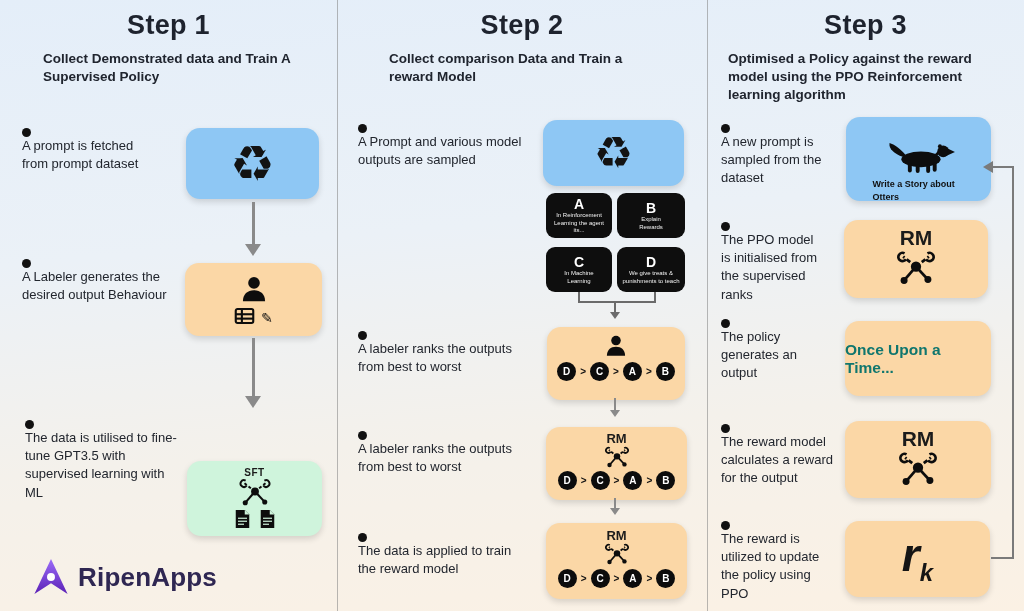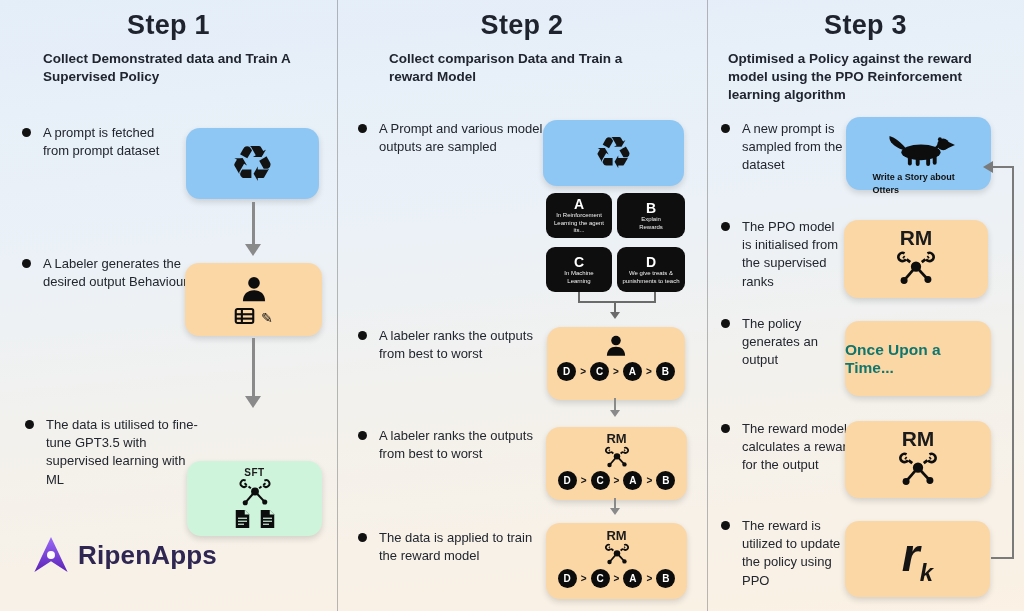--- a/index.html
+++ b/index.html
@@ -4,21 +4,21 @@
 <style>
   html,body{margin:0;padding:0;background:#ddd;}
   #canvas{
     position:relative;width:1024px;height:611px;overflow:hidden;
     font-family:"Liberation Sans",sans-serif;
     background:linear-gradient(175deg,#E4EEF9 0%,#EBF1F7 38%,#F4F1EB 68%,#FBF1E4 100%);
   }
   .divider{position:absolute;top:0;width:1px;height:611px;background:rgba(130,130,130,.55);}
   .col-title{position:absolute;font-size:27px;font-weight:700;color:#1E232E;text-align:center;letter-spacing:.3px;}
   .col-sub{position:absolute;font-size:13.5px;font-weight:700;color:#20252F;line-height:1.35;}
-  .bullet{position:absolute;display:flex;gap:12px;}
+  .bullet{position:absolute;display:flex;flex-direction:column;}
   .dot{flex:none;width:9px;height:9px;border-radius:50%;background:#111;margin-top:4px;}
   .btxt{font-size:13px;font-weight:500;color:#22262E;line-height:1.4;}
   .box{position:absolute;border-radius:14px;box-shadow:0 3px 6px rgba(0,0,0,.14);
        display:flex;flex-direction:column;align-items:center;justify-content:center;box-sizing:border-box;}
   .blue{background:#8EC7F4;}
   .orange{background:#FBD7A6;margin-top:6px;}
   .green{background:#CFF4DC;margin-top:48px;}
   .recycle{font-size:50px;line-height:1;color:#131313;font-family:"DejaVu Sans",sans-serif;}
   .recycle.sm{font-size:44px;}
   .icon{display:flex;align-items:center;justify-content:center;color:#0d0d0d;}
@@ -150,21 +150,21 @@
             <g stroke="#CFF4DC" stroke-width="1.6">
                 <line x1="4" y1="11" x2="16" y2="11"></line>
                 <line x1="4" y1="15" x2="16" y2="15"></line>
                 <line x1="4" y1="19" x2="12" y2="19"></line>
               </g>
           </svg>
         </span>
       </span>
     </div>
 
-    <div class="logo" style="left:33px;top:535px">
+    <div class="logo" style="left:33px;top:557px">
       <span class="icon">
         <svg width="36" height="40" viewBox="0 0 38 40">
           <defs>
             <linearGradient id="pg" x1="0" y1="0" x2="0" y2="1">
               <stop offset="0" stop-color="#9B6CF8"></stop>
                 <stop offset="1" stop-color="#5B21B6"></stop>
             </linearGradient>
           </defs>
           <path d="M19,1 L36.5,38 L19,26.5 L1.5,38 Z" fill="url(#pg)"></path>
           <circle cx="19" cy="20" r="4.2" fill="#ffffff"></circle>
@@ -309,21 +309,21 @@
   </section>
 
   <section>
     <div class="col-title" style="left:707px;top:10px;width:317px">Step 3</div>
     <div class="col-sub" style="left:728px;top:50px;width:275px">Optimised a Policy against the reward model using the PPO Reinforcement learning algorithm</div>
 
     <div class="bullet" style="left:721px;top:120px;width:132px">
       <span class="dot"></span>
       <span class="btxt" style="width:110px">A new prompt is sampled from the dataset</span>
     </div>
-    <div class="box blue" style="left:846px;top:117px;width:145px;height:73px;justify-content:center;padding-top:24px">
+    <div class="box blue" style="left:846px;top:117px;width:145px;height:84px;justify-content:space-between;padding-top:24px">
       <span class="icon">
         <svg width="74" height="34" viewBox="0 0 110 52" fill="currentColor">
           <path d="M30,24 C18,20 8,12 10,3 C17,5 27,12 35,22 Z"></path>
           <ellipse cx="58" cy="28" rx="30" ry="12"></ellipse>
           <path d="M76,26 Q82,13 92,13 L95,15 Z"></path>
           <circle cx="92" cy="16" r="9"></circle>
           <circle cx="87" cy="8" r="3"></circle>
           <path d="M98,11 L110,17 L98,22 Z"></path>
           <rect x="38" y="34" width="6" height="14" rx="3"></rect>
           <rect x="50" y="36" width="6" height="13" rx="3"></rect>

